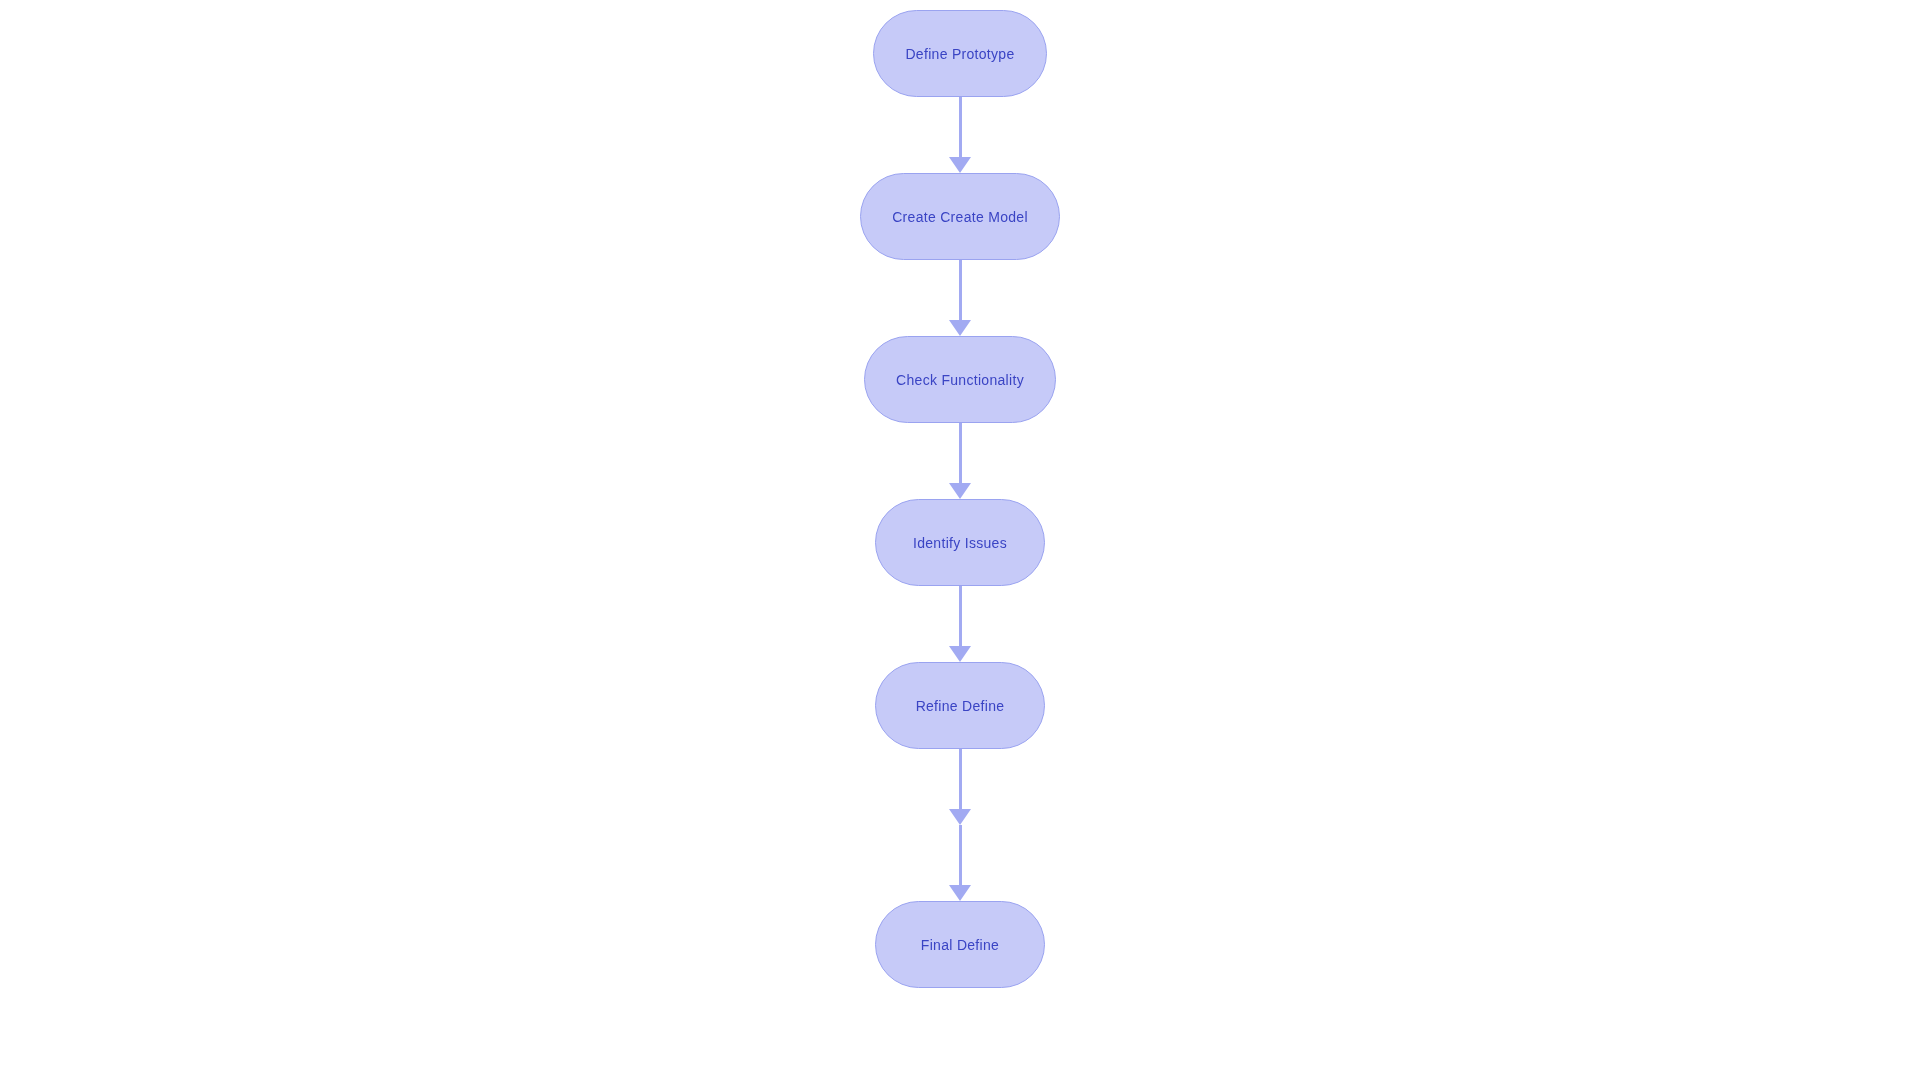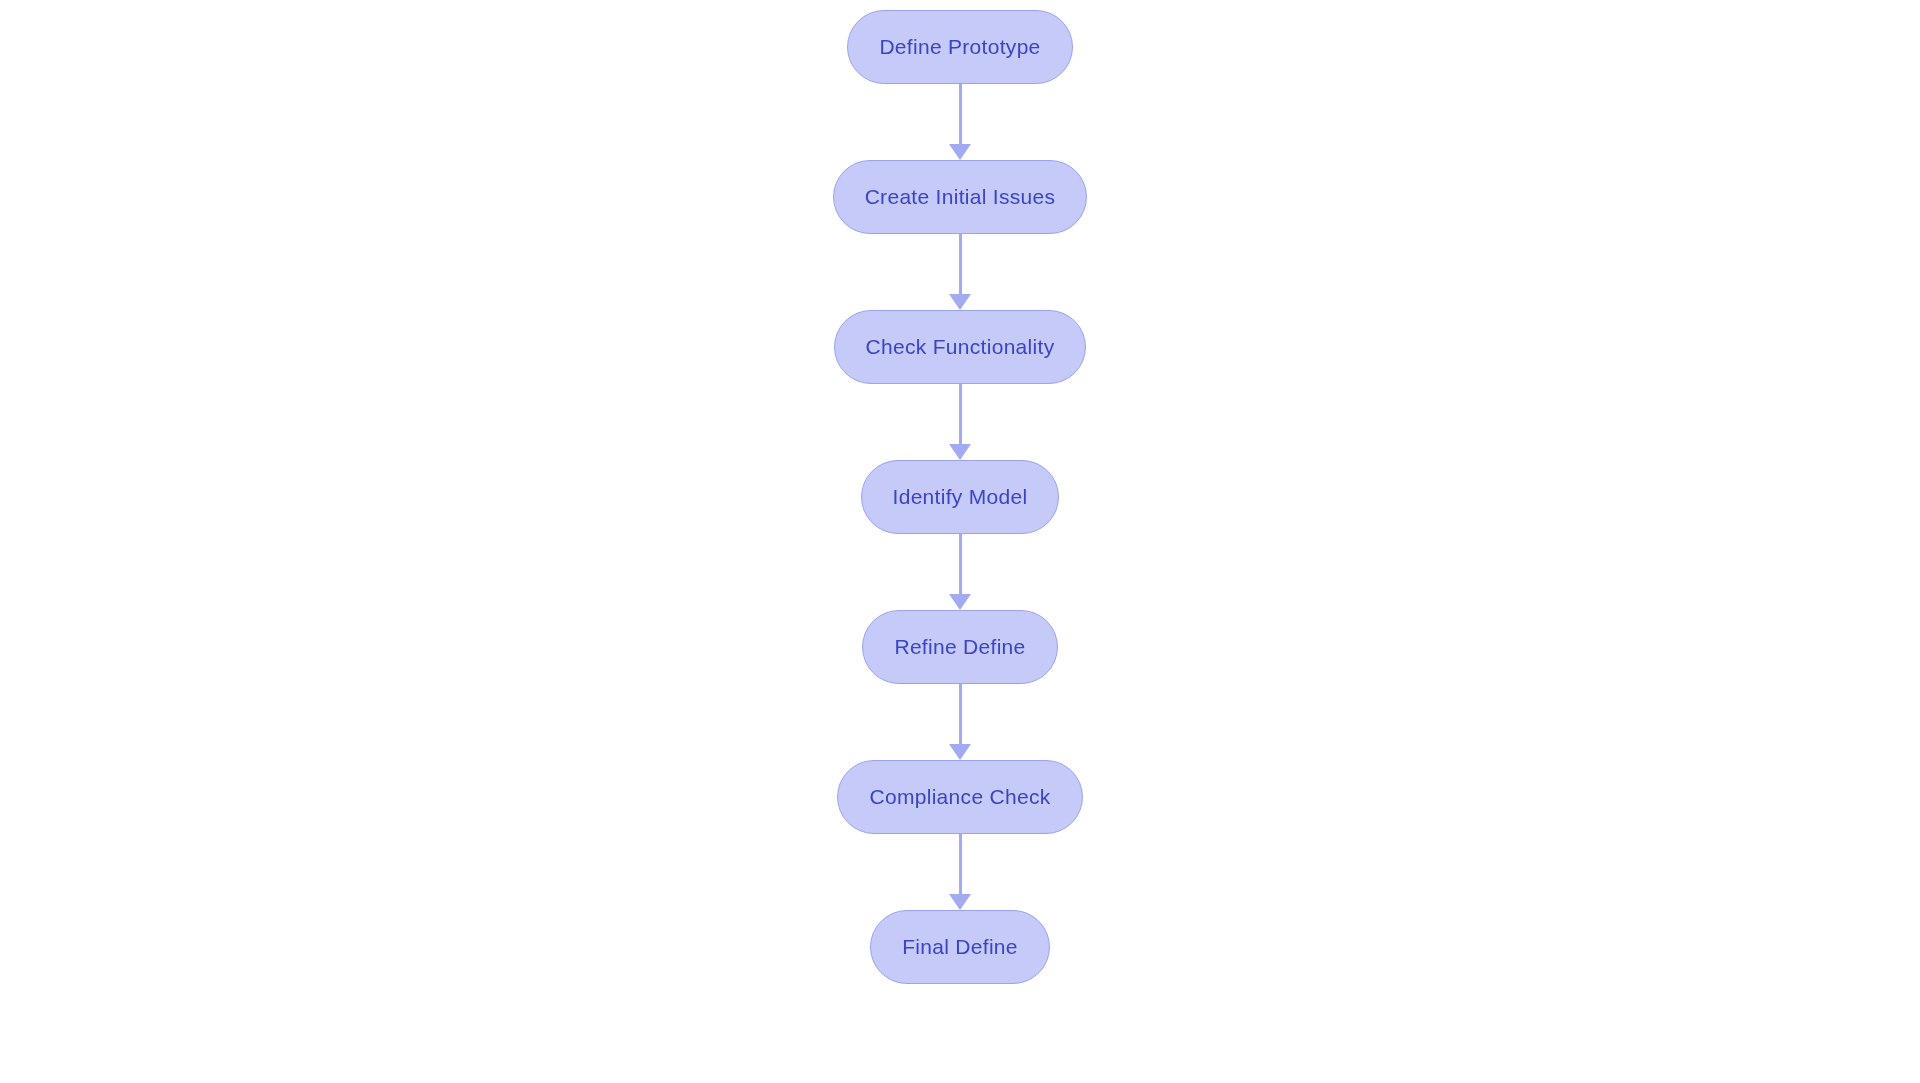--- a/index.html
+++ b/index.html
@@ -23,28 +23,28 @@
   }
   .flow {
     width: 100%;
     height: 100%;
     display: flex;
     flex-direction: column;
     align-items: center;
     padding-top: 10px;
   }
   .node {
-    height: 74px;
+    height: 87px;
     min-width: 170px;
     padding: 0 31px;
     border-radius: 44px;
     background: var(--node-fill);
     border: 1.5px solid var(--node-border);
     color: var(--node-text);
-    font-size: 21px;
+    font-size: 14px;
     letter-spacing: 0.3px;
     display: flex;
     align-items: center;
     justify-content: center;
     white-space: nowrap;
     flex: 0 0 auto;
   }
   .arrow {
     height: 76px;
     display: flex;
@@ -70,49 +70,48 @@
 
 <div class="flow">
 
   <div class="node">Define Prototype</div>
 
   <div class="arrow">
     <div class="shaft"></div>
     <div class="head"></div>
   </div>
 
-  <div class="node">Create Initial Issues</div>
+  <div class="node">Create Create Model</div>
 
   <div class="arrow">
     <div class="shaft"></div>
     <div class="head"></div>
   </div>
 
   <div class="node">Check Functionality</div>
 
   <div class="arrow">
     <div class="shaft"></div>
     <div class="head"></div>
   </div>
 
-  <div class="node">Identify Model</div>
+  <div class="node">Identify Issues</div>
 
   <div class="arrow">
     <div class="shaft"></div>
     <div class="head"></div>
   </div>
 
   <div class="node">Refine Define</div>
 
   <div class="arrow">
     <div class="shaft"></div>
     <div class="head"></div>
   </div>
 
-  <div class="node">Compliance Check</div>
 
   <div class="arrow">
     <div class="shaft"></div>
     <div class="head"></div>
   </div>
 
   <div class="node">Final Define</div>
 
 </div>
 

